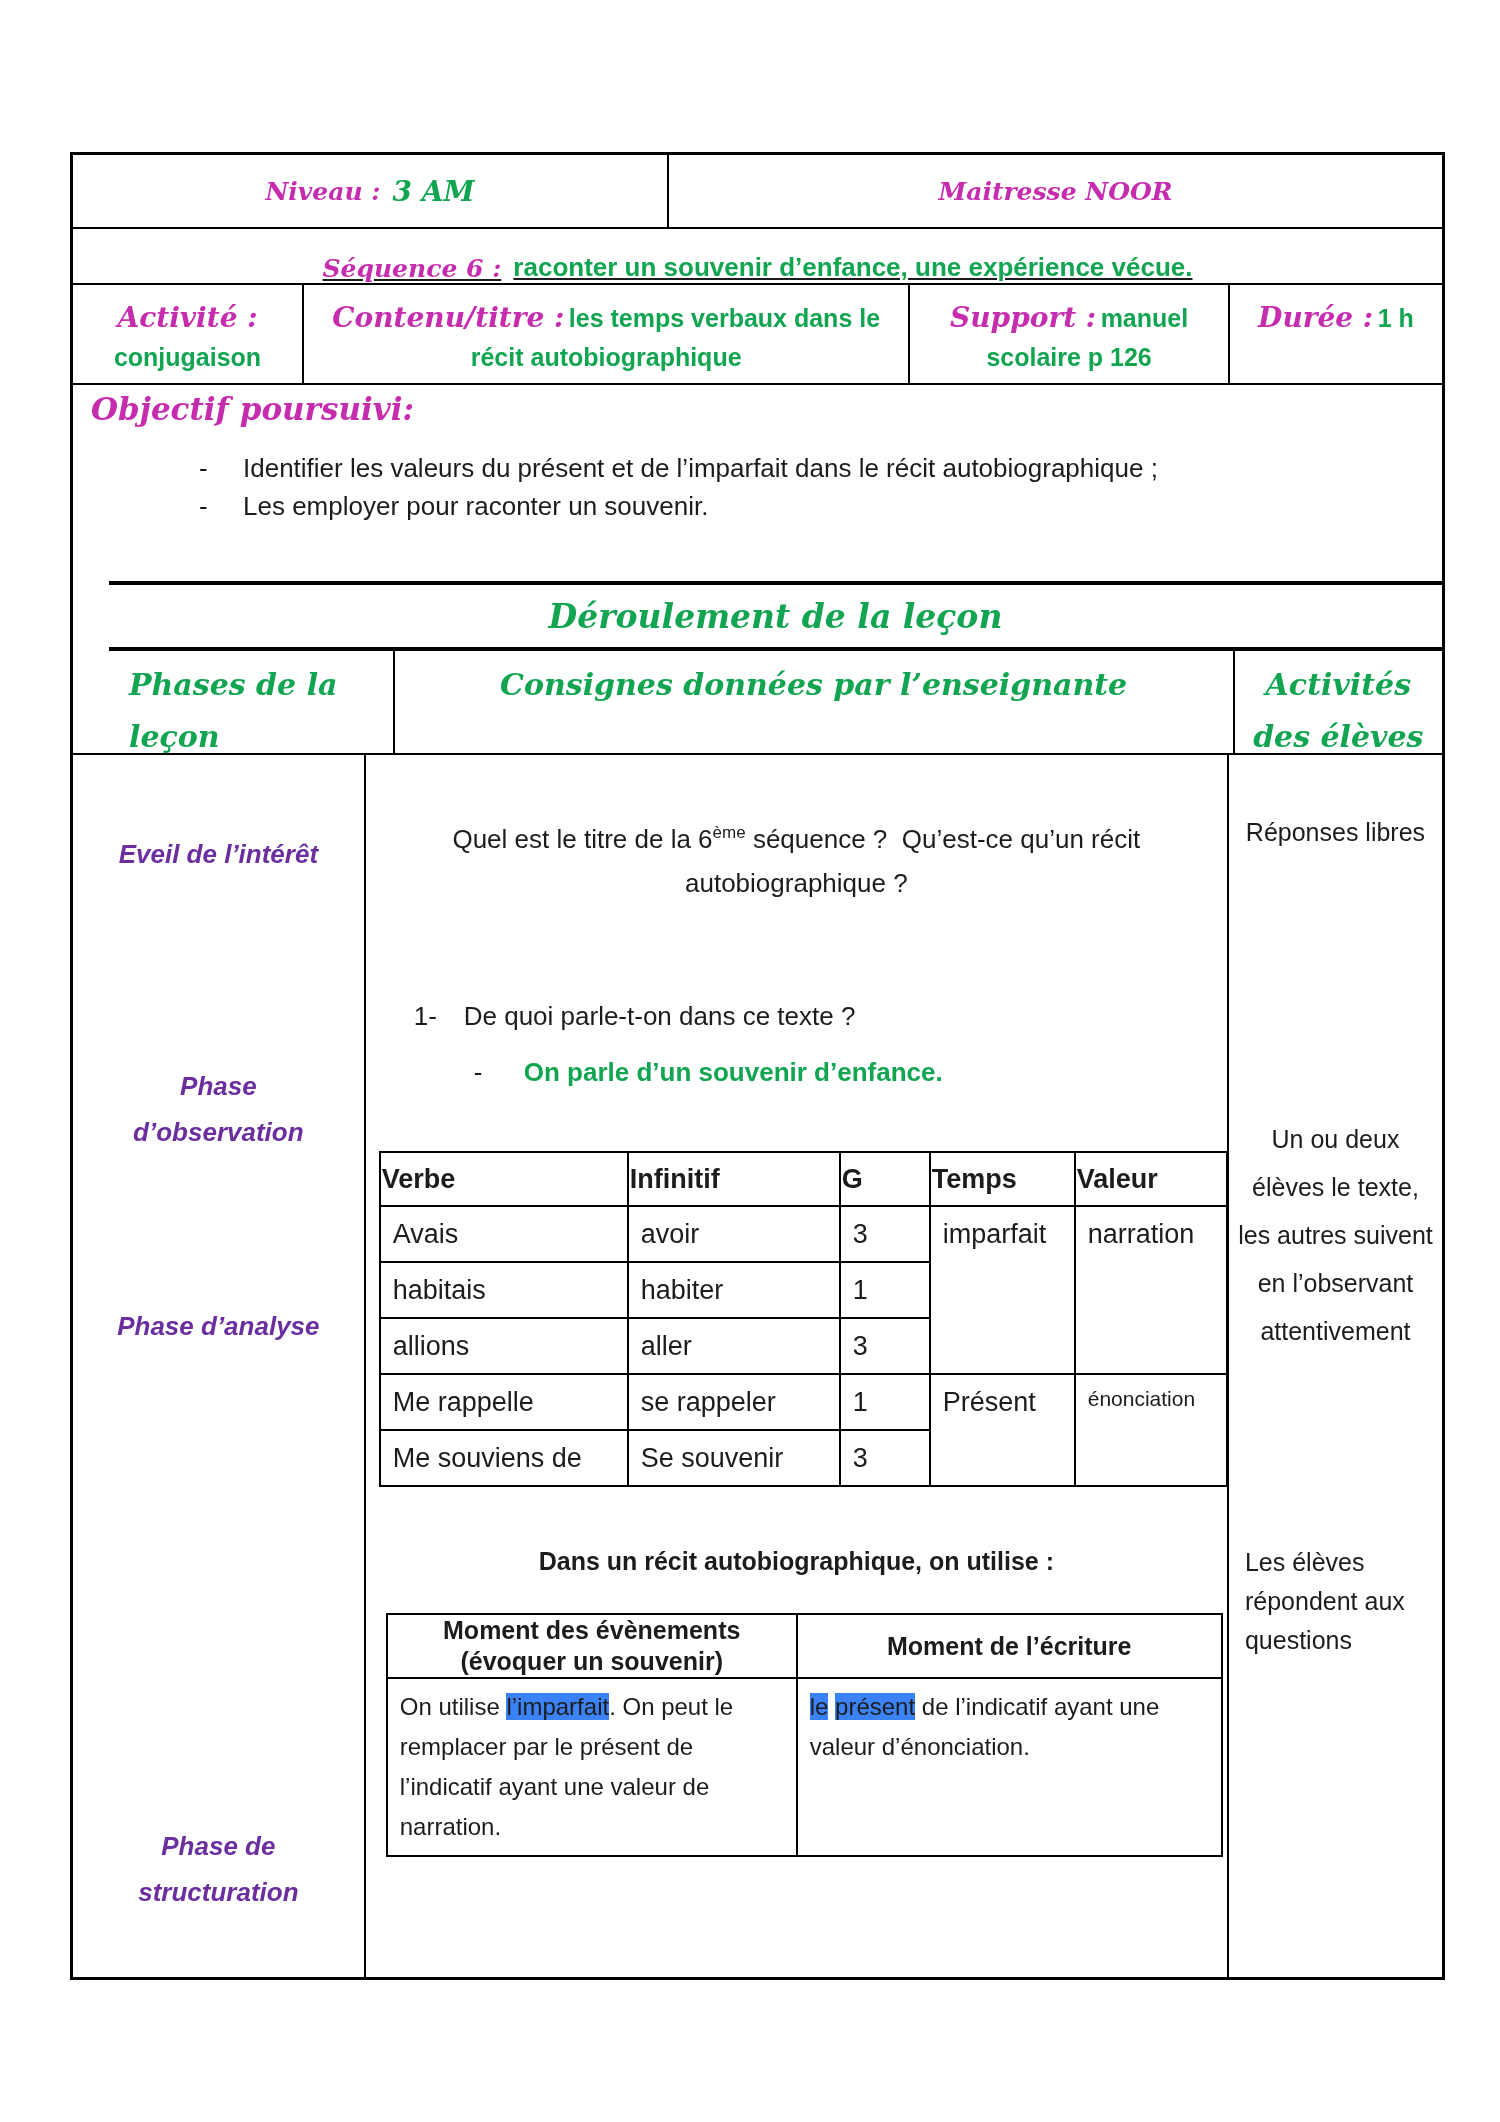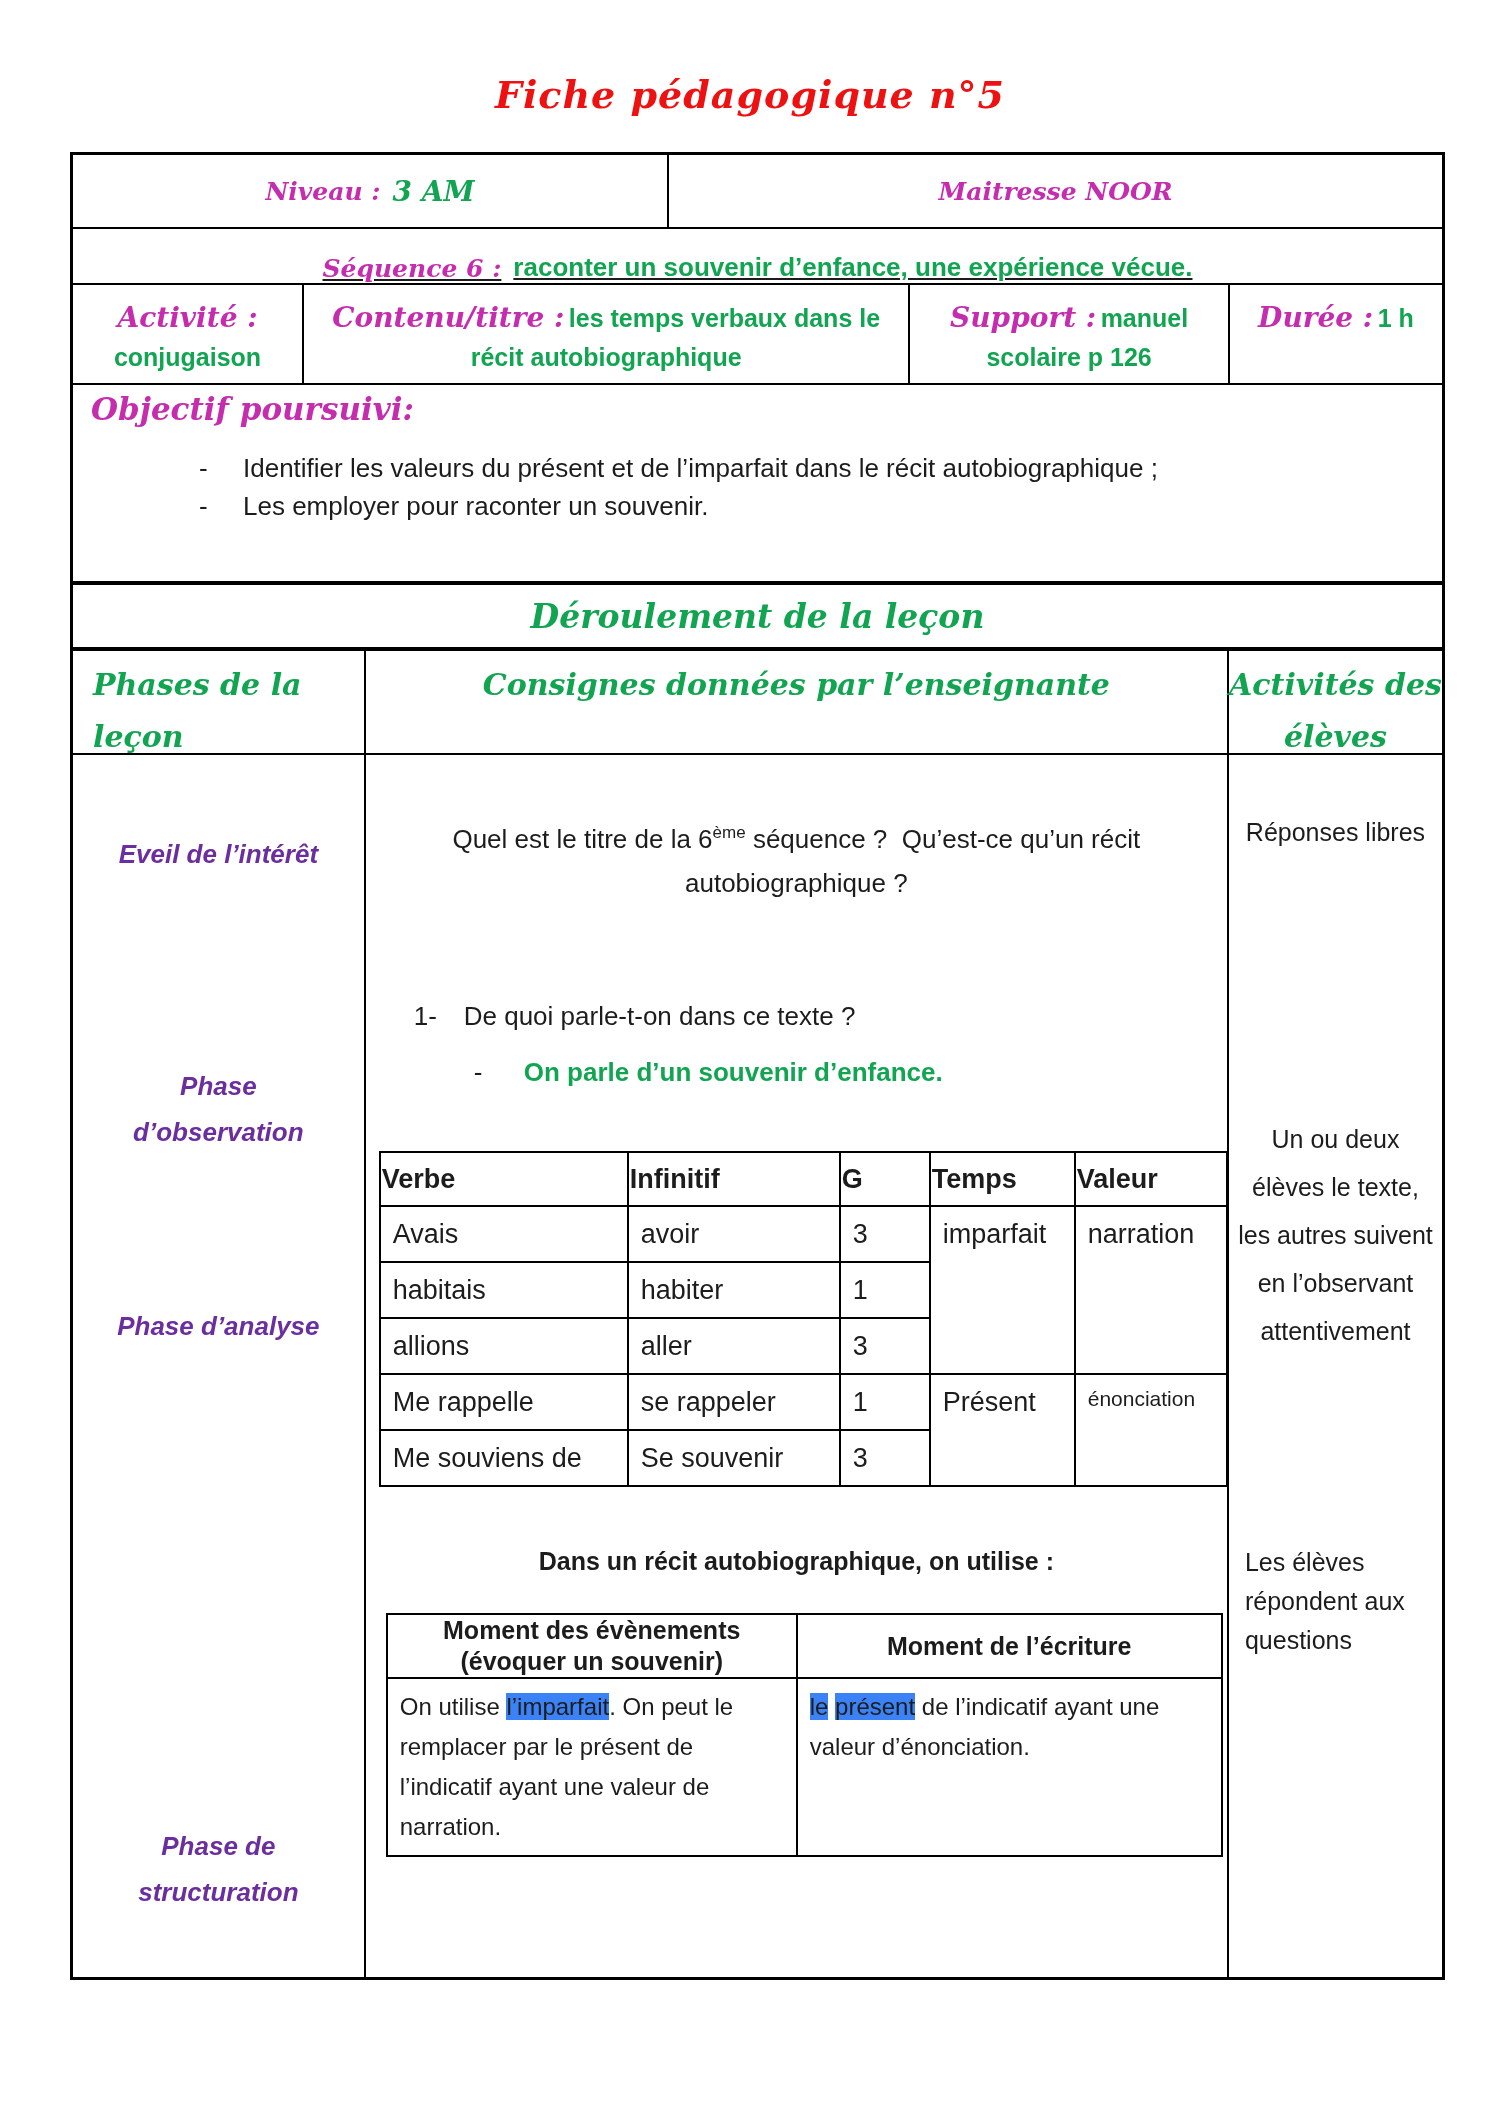--- a/index.html
+++ b/index.html
@@ -17,21 +17,21 @@
     font-family:"DejaVu Serif", serif; font-style:italic; font-weight:bold;
     font-size:38px; color:#ee1111; letter-spacing:1px;
   }
 
   .mtable {
     position:absolute; left:70px; top:152px; width:1375px;
     border:3px solid #000; box-sizing:border-box;
   }
   .row { display:flex; box-sizing:border-box; border-top:2px solid #000; }
   .row.first { border-top:none; }
-  .row.thick { border-top:4px solid #000; }
+  .row.thick { border-top:4px solid #000;margin-left:36px; }
   .cell { box-sizing:border-box; border-left:2px solid #000; }
   .cell.first { border-left:none; }
 
   .rA { height:72px; }
   .rB { height:56px; }
   .rC { height:100px; }
   .rD { height:198px; }
   .rE { height:66px; }
   .rF { height:106px; }
   .rG { height:1224px; }
@@ -128,21 +128,20 @@
   .act-questions {
     position:absolute; top:788px; left:16px; right:4px; text-align:left;
     font-size:25px; line-height:39px;
   }
 </style>
 </head>
 <body>
 
 <div class="page">
 
-  <div class="doc-title">Fiche pédagogique n°5</div>
 
   <div class="mtable">
 
     <div class="row rA first">
       <div class="cell cA1 first">
         <span class="script s30 magenta">Niveau :</span>
         <span class="script s28 green">3 AM</span>
       </div>
       <div class="cell cA2">
         <span class="script s30 magenta">Maitresse NOOR</span>

